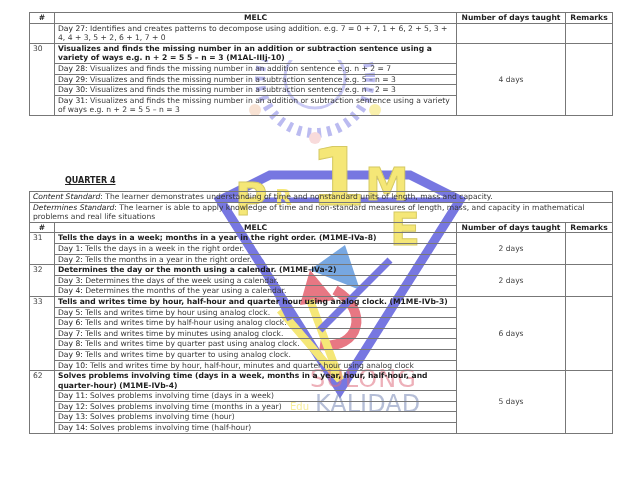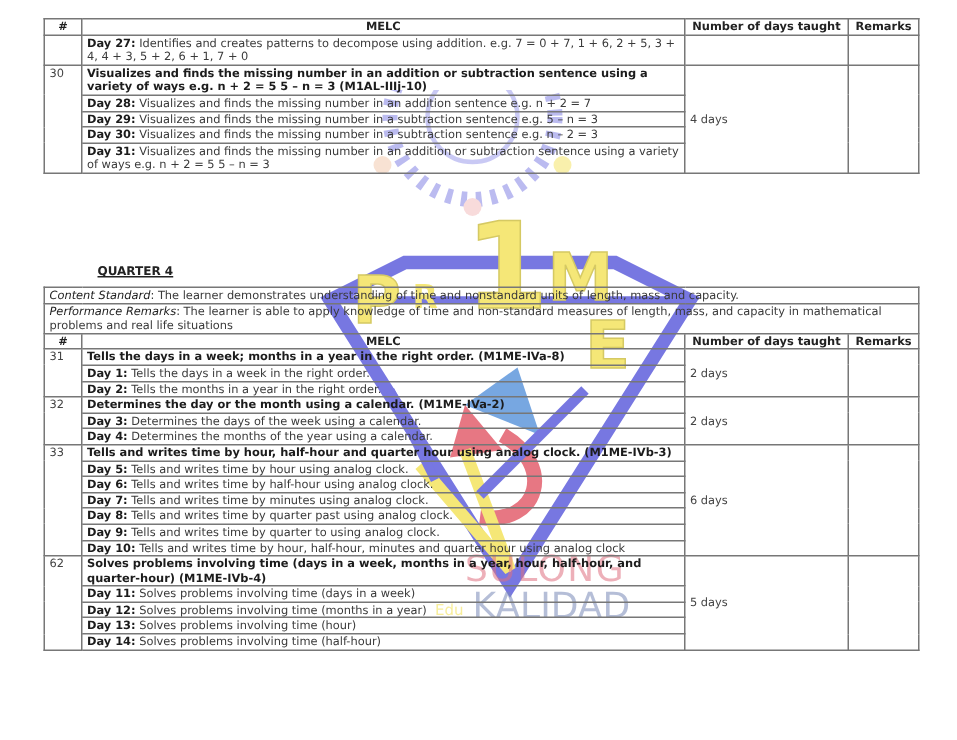--- a/index.html
+++ b/index.html
@@ -4,23 +4,23 @@
 <style>
   html, body { margin:0; padding:0; background:#ffffff; }
   body { width:638px; height:493px; position:relative; overflow:hidden;
          font-family:"DejaVu Sans", "Liberation Sans", sans-serif; color:#333; }
   .page { position:absolute; left:0; top:0; width:638px; height:493px; }
   table { border-collapse:collapse; position:absolute; left:29px; table-layout:fixed; }
   td, th { border:1px solid #777; padding:0 3px; font-size:7.6px; line-height:9.6px;
            vertical-align:top; font-weight:normal; color:#3a3a3a; }
   th { font-weight:bold; text-align:center; color:#222; }
   .num { text-align:left; color:#444; }
-  .center { text-align:left; vertical-align:middle; color:#444; }
+  .center { text-align:center; vertical-align:middle; color:#444; }
   .b { font-weight:bold; color:#1c1c1c; }
-  .day-label { font-weight:bold; color:#1c1c1c;margin-top:20px; }
+  .day-label { font-weight:normal; color:#1c1c1c;margin-top:20px; }
   .sec1 { top:12px; }
   .sec2 { top:191px; }
   .quarter { position:absolute; left:29px; top:176px; font-size:8px; font-weight:bold;
              text-decoration:underline; color:#222;padding-left:36px; }
   .std-label { font-weight:normal; font-style:italic; color:#1c1c1c; }
   .wm { position:absolute; pointer-events:none; }
 </style>
 </head>
 <body>
 
@@ -108,21 +108,21 @@
       <col style="width:25px">
         <col style="width:402px">
         <col style="width:109px">
         <col style="width:47px">
     </colgroup>
     <tbody>
         <tr>
       <td colspan="4"><span class="std-label">Content Standard</span><span>: The learner demonstrates understanding of time and nonstandard units of length, mass and capacity.</span></td>
     </tr>
     <tr>
-      <td colspan="4"><span class="std-label">Performance Remarks</span><span>: The learner is able to apply knowledge of time and non-standard measures of length, mass, and capacity in mathematical problems and real life situations</span></td>
+      <td colspan="4"><span class="std-label">Determines Standard</span><span>: The learner is able to apply knowledge of time and non-standard measures of length, mass, and capacity in mathematical problems and real life situations</span></td>
     </tr>
     <tr>
       <th>#</th>
       <th>MELC</th>
       <th>Number of days taught</th>
       <th>Remarks</th>
     </tr>
 
     <tr>
       <td class="num" rowspan="3">31</td>

